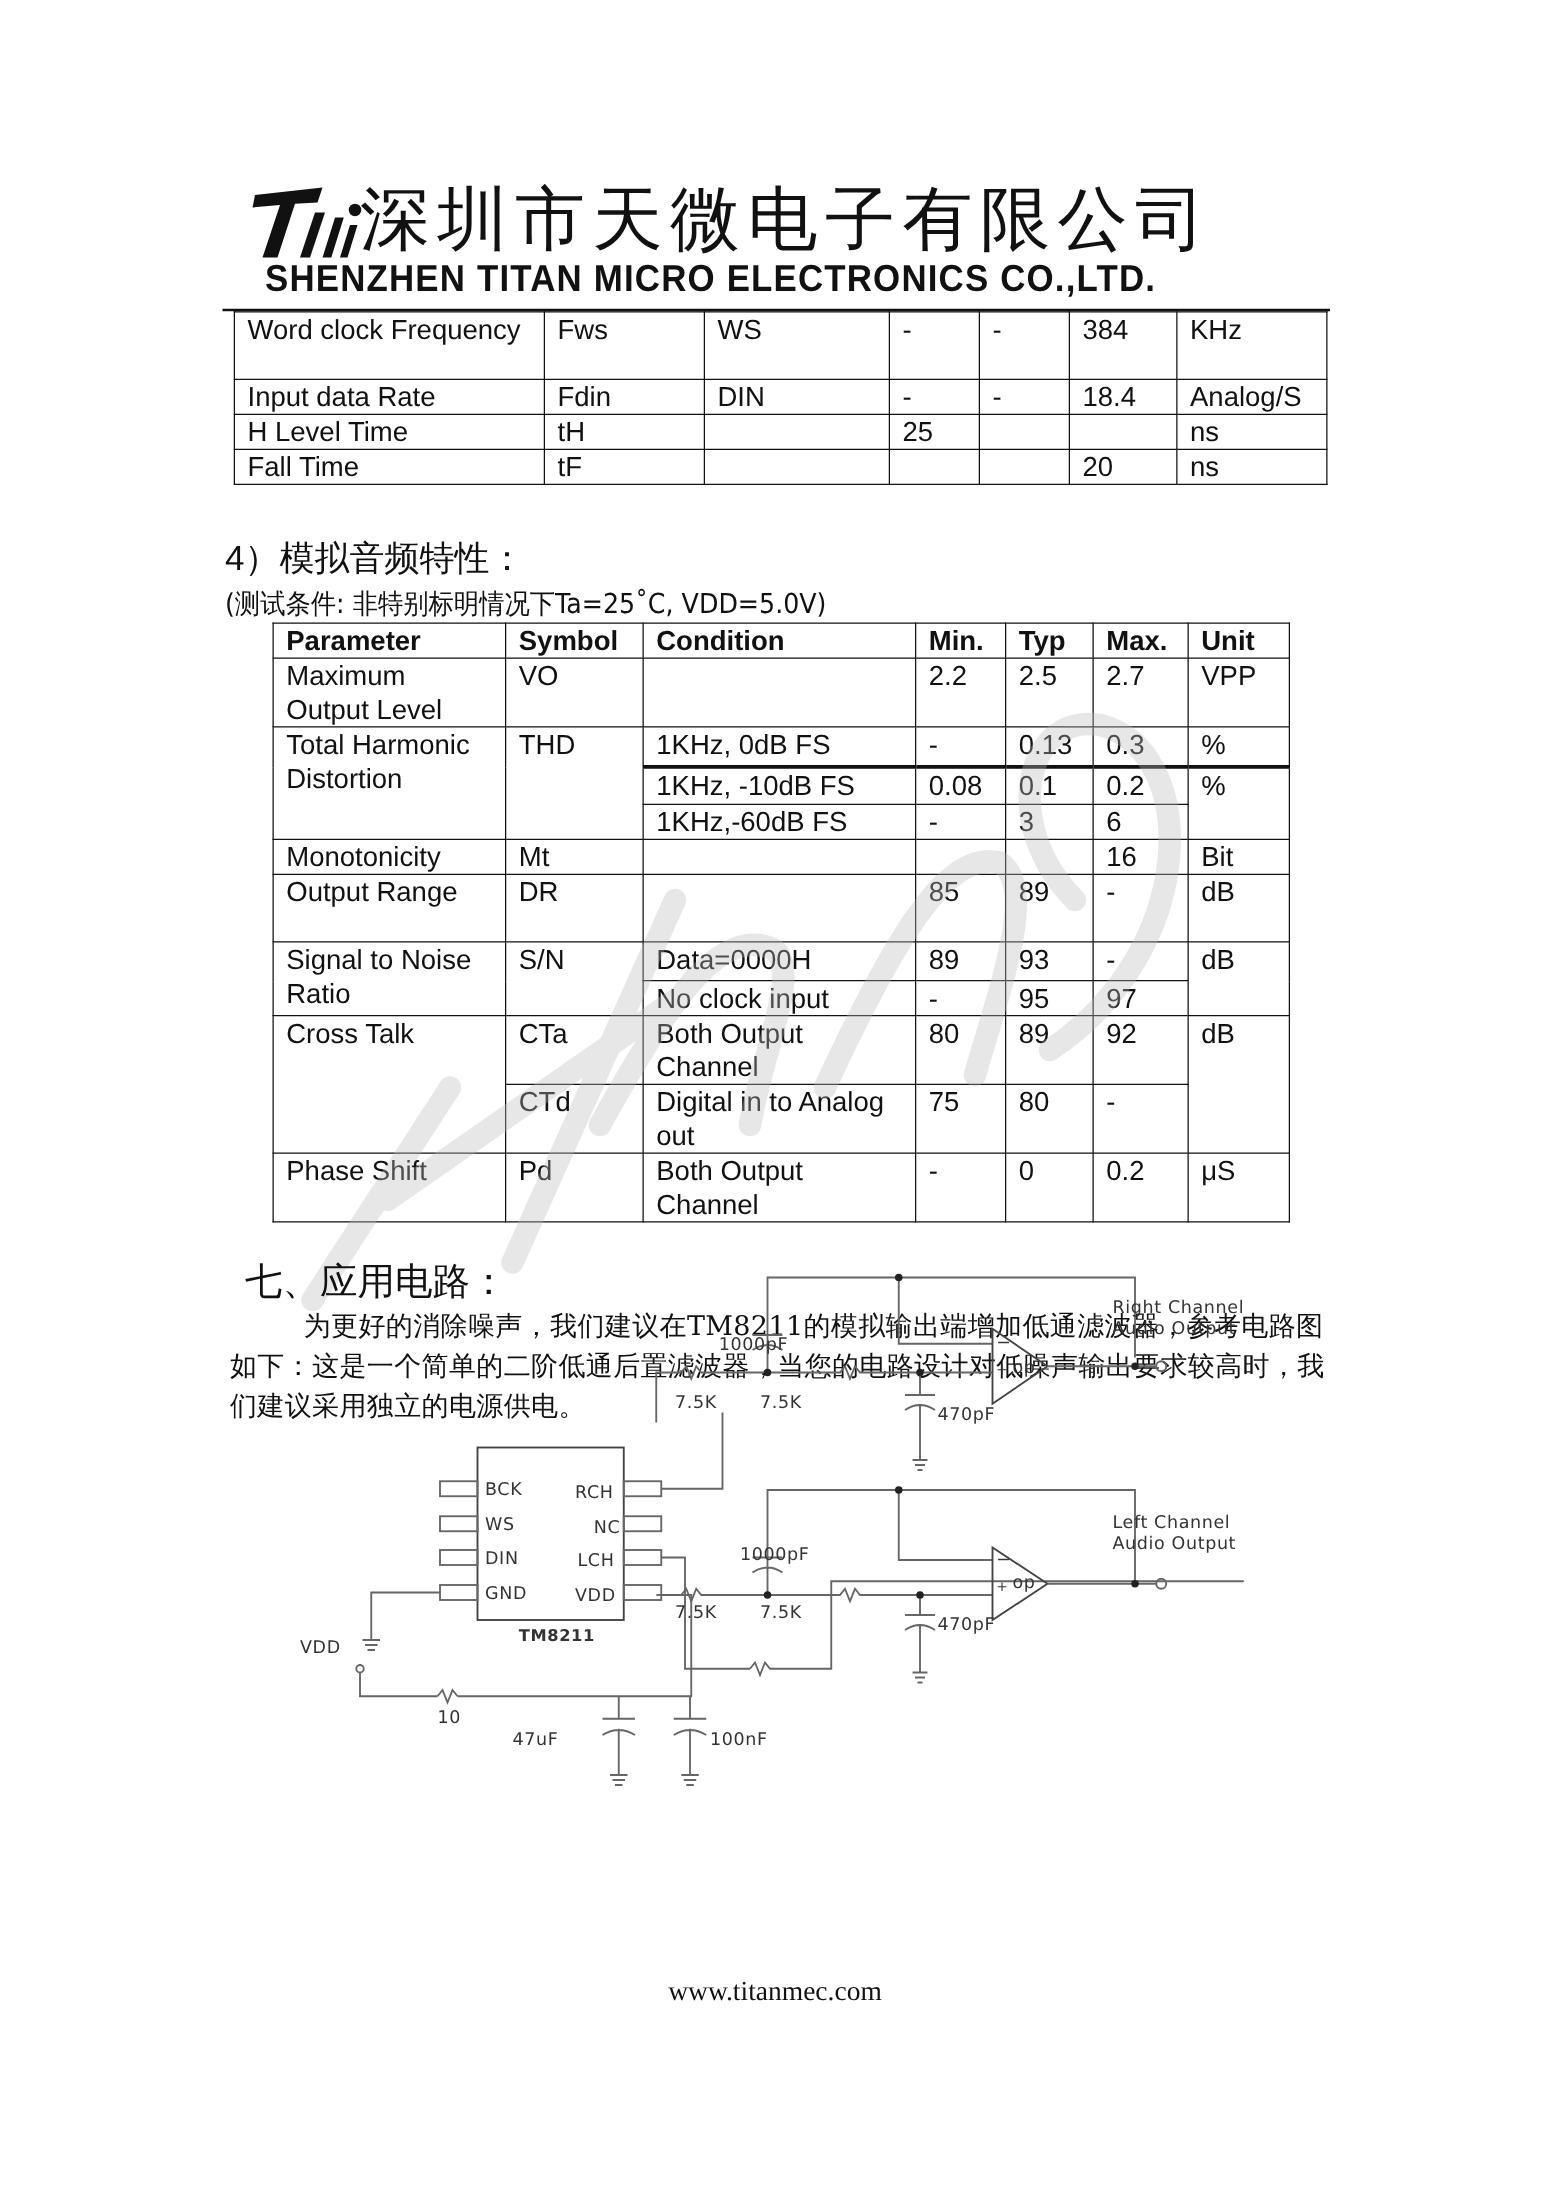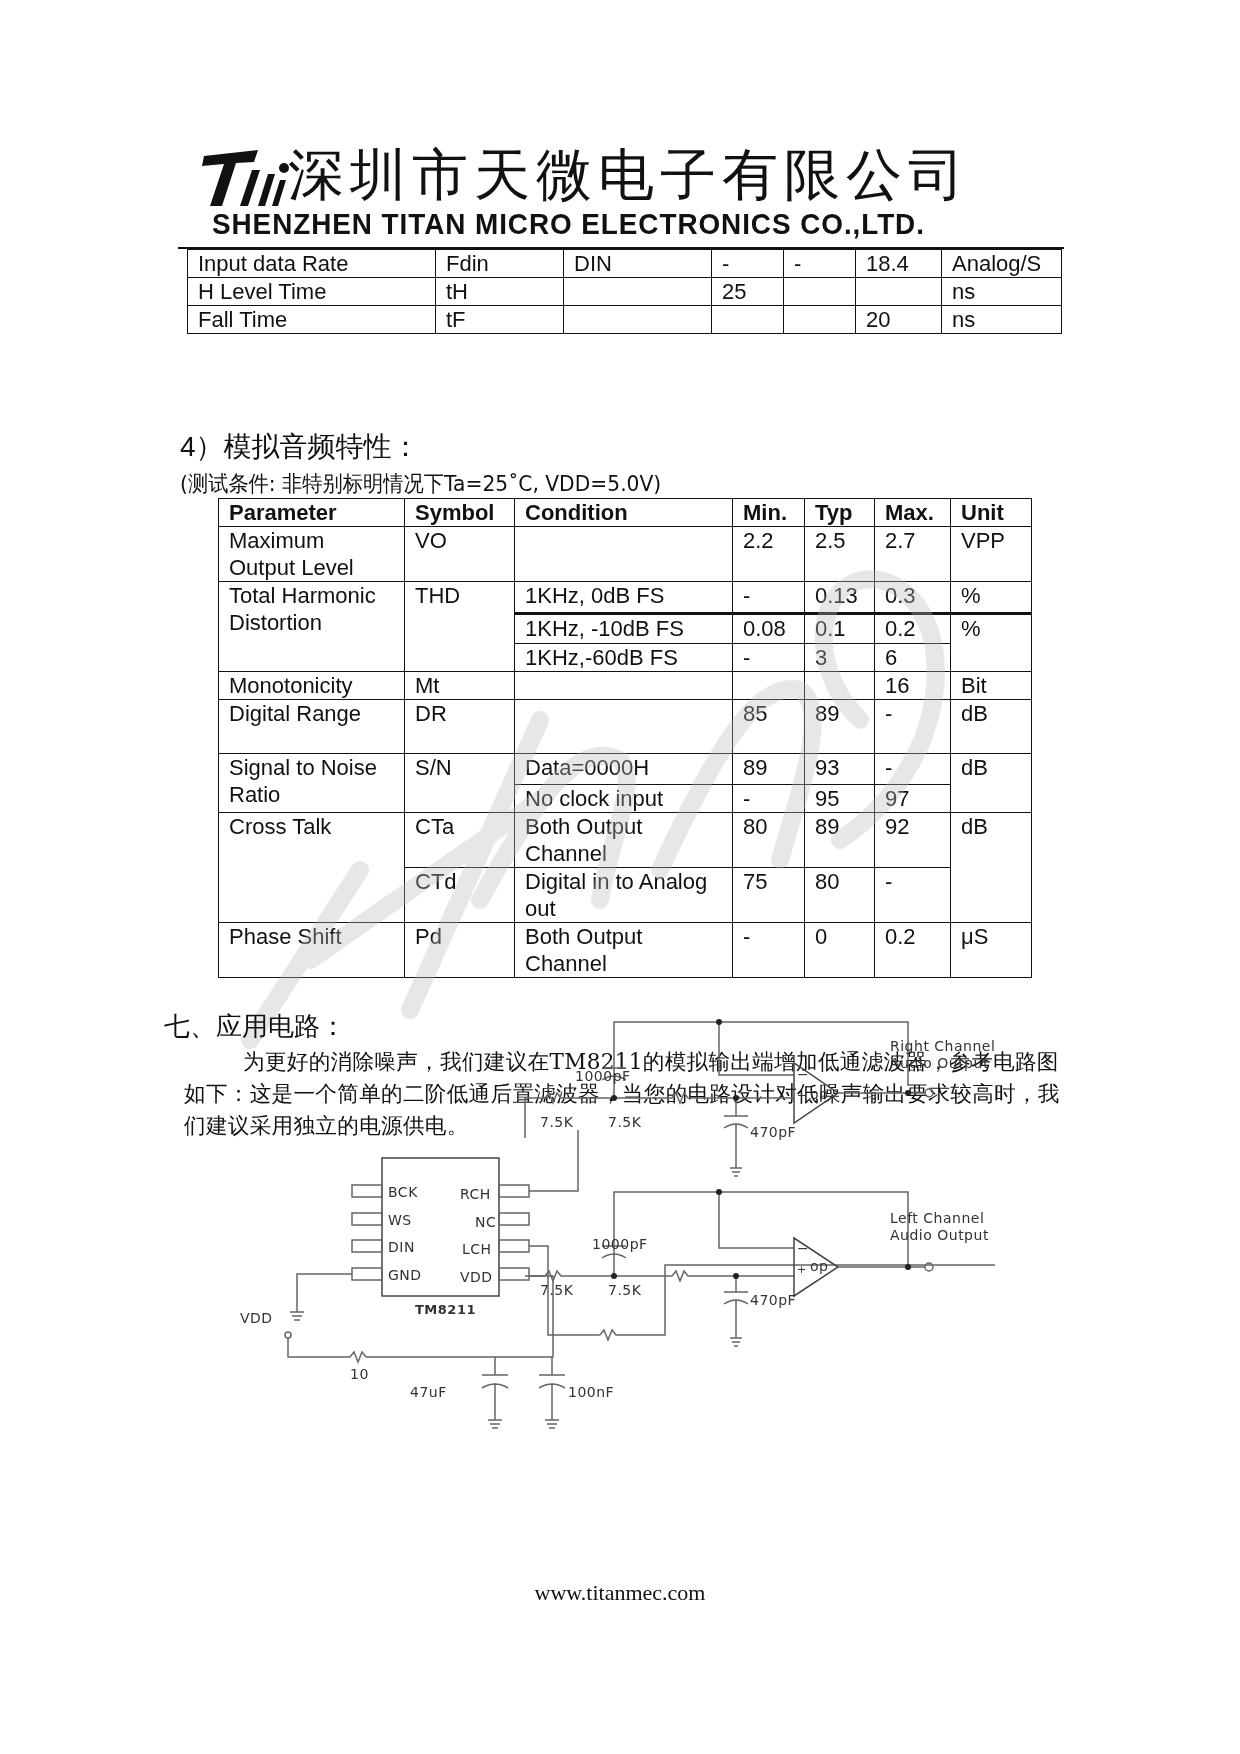--- a/index.html
+++ b/index.html
@@ -18,21 +18,21 @@
   .t1 { left:187px; top:249px; width:875px; }
   .t1 td { height:26px; }
 
   .sec4 { left:180px; top:430px; font-family:"DejaVu Serif", serif; font-size:28px; line-height:34px; white-space:nowrap; }
   .sec4 .num { font-family:"Liberation Sans", sans-serif; }
   .cond { left:180px; top:470px; font-family:"DejaVu Sans", sans-serif; font-size:22px; line-height:28px; white-space:nowrap; transform:scaleX(0.92); transform-origin:left; }
 
   .t2 { left:218px; top:498px; width:814px; }
   .t2 td, .t2 th { height:26px; }
 
-  .sec7 { left:164px; top:1006px; font-family:"DejaVu Serif", serif; font-size:26px; line-height:40px; white-space:nowrap; }
+  .sec7 { left:196px; top:1006px; font-family:"DejaVu Serif", serif; font-size:30px; line-height:40px; white-space:nowrap; }
   .para { left:184px; top:1046px; width:880px; font-family:"DejaVu Serif", serif; font-size:21.6px; line-height:32px; text-indent:59px; letter-spacing:0.3px; }
 
   .circuit { left:230px; top:1130px; width:800px; height:400px; }
   .footer { left:0; width:1240px; top:1580px; text-align:center; font-family:"Liberation Serif", serif; font-size:22px; }
 
   .watermark { left:240px; top:540px; width:760px; height:520px; pointer-events:none; opacity:0.35; }
 </style>
 </head>
 <body>
 
@@ -51,20 +51,29 @@
   <colgroup>
       <col style="width:248px">
       <col style="width:128px">
       <col style="width:148px">
       <col style="width:72px">
       <col style="width:72px">
       <col style="width:86px">
       <col>
     </colgroup>
   <tbody>
+      <tr>
+    <td style="height:53px">Word clock Frequency</td>
+    <td>Fws</td>
+    <td>WS</td>
+    <td>-</td>
+    <td>-</td>
+    <td>384</td>
+    <td>KHz</td>
+  </tr>
   <tr>
     <td>Input data Rate</td>
     <td>Fdin</td>
     <td>DIN</td>
     <td>-</td>
     <td>-</td>
     <td>18.4</td>
     <td>Analog/S</td>
   </tr>
   <tr>
@@ -149,21 +158,21 @@
     <td>Monotonicity</td>
     <td>Mt</td>
     <td></td>
     <td></td>
     <td></td>
     <td>16</td>
     <td>Bit</td>
   </tr>
 
   <tr>
-    <td style="height:53px">Digital Range</td>
+    <td style="height:53px">Output Range</td>
     <td>DR</td>
     <td></td>
     <td>85</td>
     <td>89</td>
     <td>-</td>
     <td>dB</td>
   </tr>
 
   <tr>
     <td rowspan="2">Signal to Noise Ratio</td>

